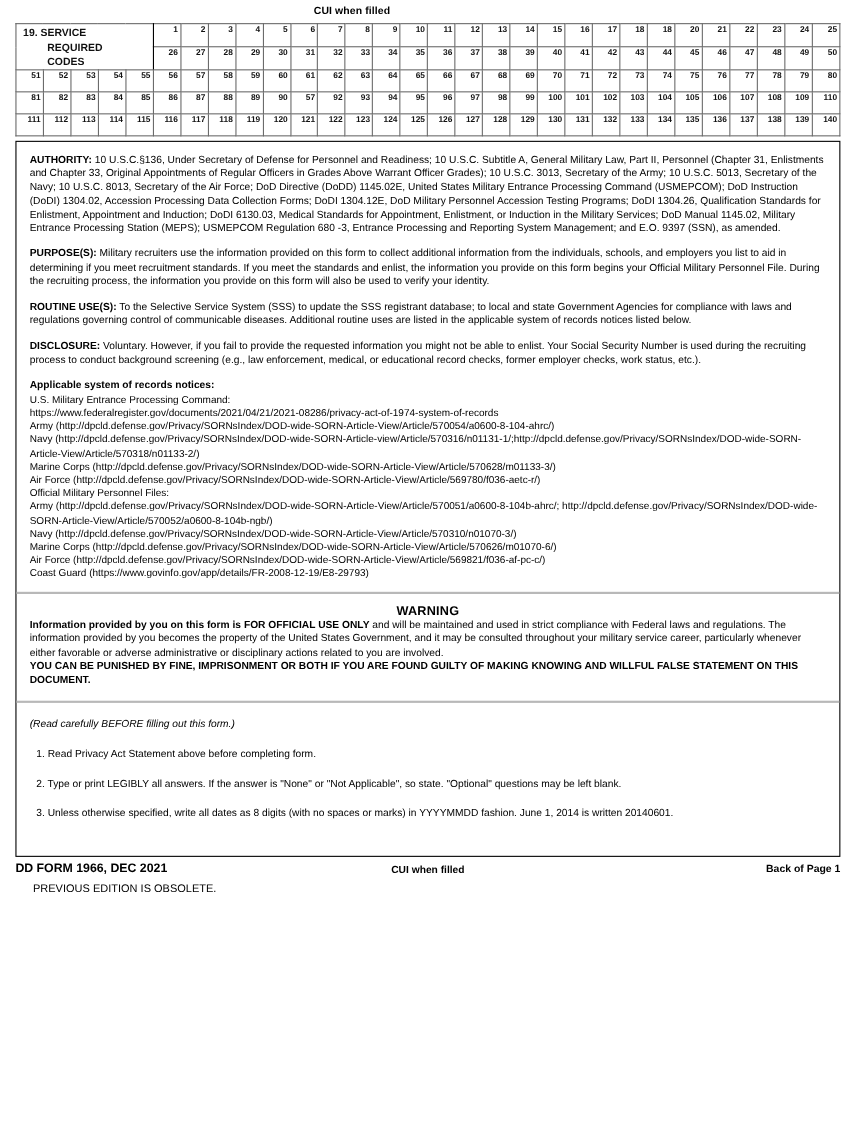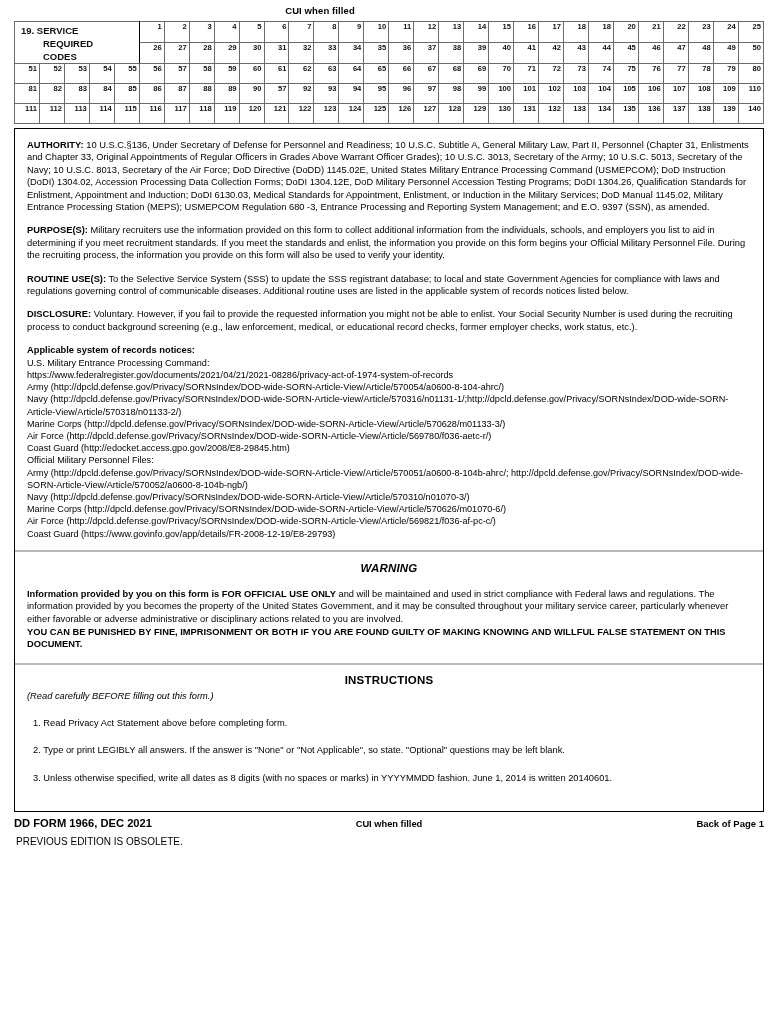--- a/index.html
+++ b/index.html
@@ -112,21 +112,21 @@
 
   
   .divider {
     height: 2px;
     background: #b8b8b8;
     width: 100%;
   }
 
   
   .warn-body { padding: 10px 12px 12px 12px; }
-  .warn-body .sec-title { margin-bottom: 14px; font-style: italic; }
+  .warn-body .sec-title { margin-bottom: 0; }
   .warn-text {
     font-size: 9.3px;
     line-height: 12.6px;
     margin: 0;
     font-weight: bold;
   }
   .warn-text .normal { font-weight: normal; }
 
   
   .inst-body { padding: 9px 12px 12px 12px; min-height: 118px; }
@@ -168,21 +168,21 @@
     font-weight: bold;
   }
   .foot-right {
     position: absolute;
     right: 0; top: 1px;
     font-size: 9.5px;
     font-weight: bold;
   }
   .foot-prev {
     position: absolute;
-    left: 2px;
+    left: 16px;
     top: 19px;
     font-size: 10px;
   }
 </style>
 </head>
 <body>
 
 <div class="page">
 
   <div class="cui-top">CUI when filled</div>
@@ -392,41 +392,39 @@
       <p class="para"><b>DISCLOSURE:</b><span> Voluntary. However, if you fail to provide the requested information you might not be able to enlist. Your Social Security Number is used during the recruiting process to conduct background screening (e.g., law enforcement, medical, or educational record checks, former employer checks, work status, etc.).</span></p>
 
       <p class="records-head">Applicable system of records notices:</p>
       <ul class="records-list">
           <li>U.S. Military Entrance Processing Command:</li>
           <li>https://www.federalregister.gov/documents/2021/04/21/2021-08286/privacy-act-of-1974-system-of-records</li>
           <li>Army (http://dpcld.defense.gov/Privacy/SORNsIndex/DOD-wide-SORN-Article-View/Article/570054/a0600-8-104-ahrc/)</li>
           <li>Navy (http://dpcld.defense.gov/Privacy/SORNsIndex/DOD-wide-SORN-Article-view/Article/570316/n01131-1/;http://dpcld.defense.gov/Privacy/SORNsIndex/DOD-wide-SORN-Article-View/Article/570318/n01133-2/)</li>
           <li>Marine Corps (http://dpcld.defense.gov/Privacy/SORNsIndex/DOD-wide-SORN-Article-View/Article/570628/m01133-3/)</li>
           <li>Air Force (http://dpcld.defense.gov/Privacy/SORNsIndex/DOD-wide-SORN-Article-View/Article/569780/f036-aetc-r/)</li>
-          <li>Coast Guard (http://edocket.access.gpo.gov/2008/E8-29845.htm)</li>
           <li>Official Military Personnel Files:</li>
           <li>Army (http://dpcld.defense.gov/Privacy/SORNsIndex/DOD-wide-SORN-Article-View/Article/570051/a0600-8-104b-ahrc/; http://dpcld.defense.gov/Privacy/SORNsIndex/DOD-wide-SORN-Article-View/Article/570052/a0600-8-104b-ngb/)</li>
           <li>Navy (http://dpcld.defense.gov/Privacy/SORNsIndex/DOD-wide-SORN-Article-View/Article/570310/n01070-3/)</li>
           <li>Marine Corps (http://dpcld.defense.gov/Privacy/SORNsIndex/DOD-wide-SORN-Article-View/Article/570626/m01070-6/)</li>
           <li>Air Force (http://dpcld.defense.gov/Privacy/SORNsIndex/DOD-wide-SORN-Article-View/Article/569821/f036-af-pc-c/)</li>
           <li>Coast Guard (https://www.govinfo.gov/app/details/FR-2008-12-19/E8-29793)</li>
         </ul>
     </div>
 
     <div class="divider"></div>
 
     <div class="warn-body">
       <div class="sec-title">WARNING</div>
       <p class="warn-text"><span>Information provided by you on this form is FOR OFFICIAL USE ONLY</span><span class="normal"> and will be maintained and used in strict compliance with Federal laws and regulations. The information provided by you becomes the property of the United States Government, and it may be consulted throughout your military service career, particularly whenever either favorable or adverse administrative or disciplinary actions related to you are involved.</span><br><span>YOU CAN BE PUNISHED BY FINE, IMPRISONMENT OR BOTH IF YOU ARE FOUND GUILTY OF MAKING KNOWING AND WILLFUL FALSE STATEMENT ON THIS DOCUMENT.</span></p>
     </div>
 
     <div class="divider"></div>
 
     <div class="inst-body">
-      <div class="sec-title">INSTRUCTIONS</div>
       <div class="inst-sub">(Read carefully BEFORE filling out this form.)</div>
       <div>
           <p class="inst-item">1. Read Privacy Act Statement above before completing form.</p>
           <p class="inst-item">2. Type or print LEGIBLY all answers. If the answer is "None" or "Not Applicable", so state. "Optional" questions may be left blank.</p>
           <p class="inst-item">3. Unless otherwise specified, write all dates as 8 digits (with no spaces or marks) in YYYYMMDD fashion. June 1, 2014 is written 20140601.</p>
         </div>
     </div>
 
   </div>
 

